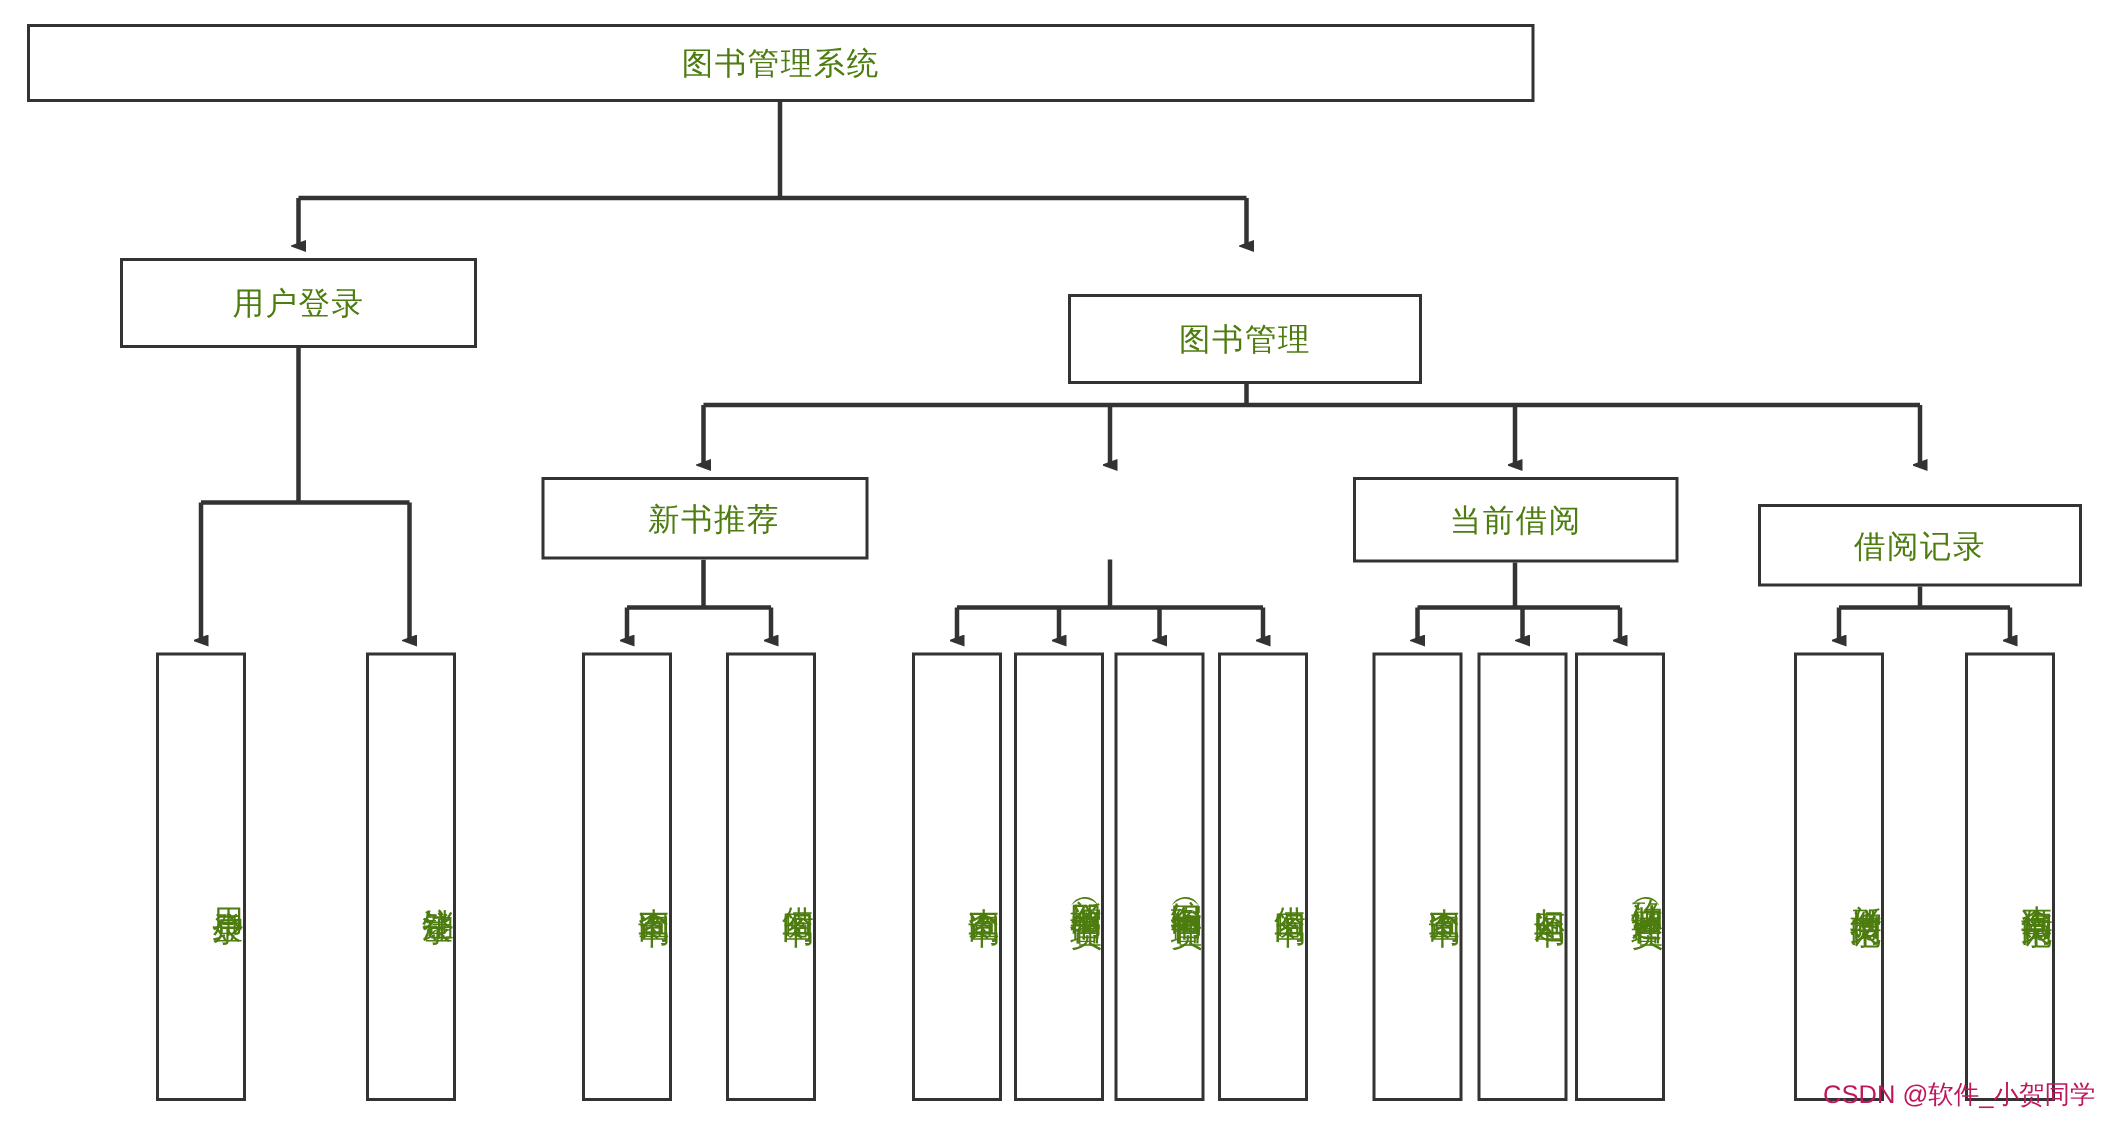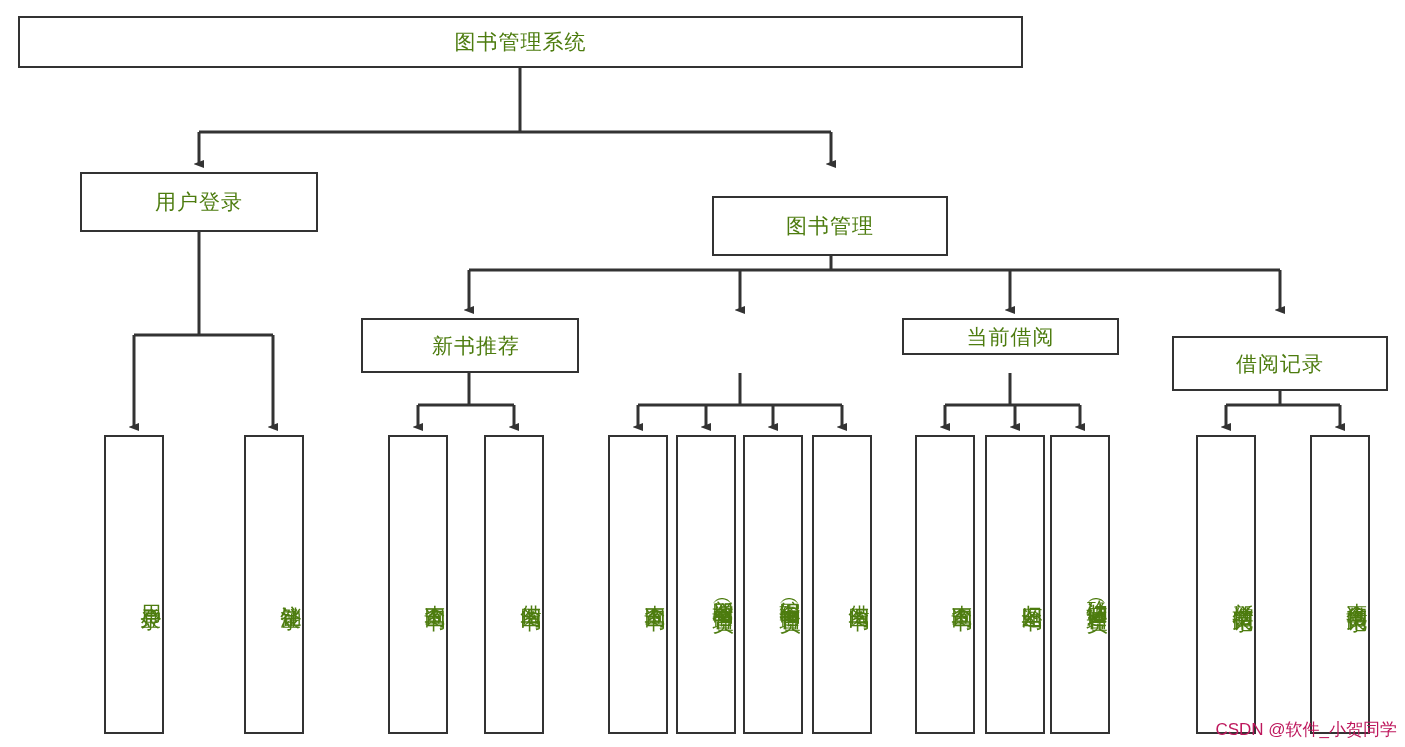--- a/index.html
+++ b/index.html
@@ -128,21 +128,21 @@
   <div class="node horiz" style="left:80px; top:172px; width:238px; height:60px;">
     <span>用户登录</span>
   </div>
   <div class="node horiz" style="left:712px; top:172px; width:236px; height:60px;margin-top:24px;">
     <span>图书管理</span>
   </div>
 
   <div class="node horiz" style="left:361px; top:318px; width:218px; height:55px;padding-left:12px;">
     <span>新书推荐</span>
   </div>
-  <div class="node horiz" style="left:902px; top:318px; width:217px; height:37px;">
+  <div class="node horiz" style="left:902px; top:318px; width:217px; height:57px;">
     <span>当前借阅</span>
   </div>
   <div class="node horiz" style="left:1172px; top:336px; width:216px; height:55px;">
     <span>借阅记录</span>
   </div>
 
   <div class="node vert" style="left:104px; top:435px; width:60px; height:299px;">
     <span class="vtxt">用户登录</span>
   </div>
   <div class="node vert" style="left:244px; top:435px; width:60px; height:299px;">

